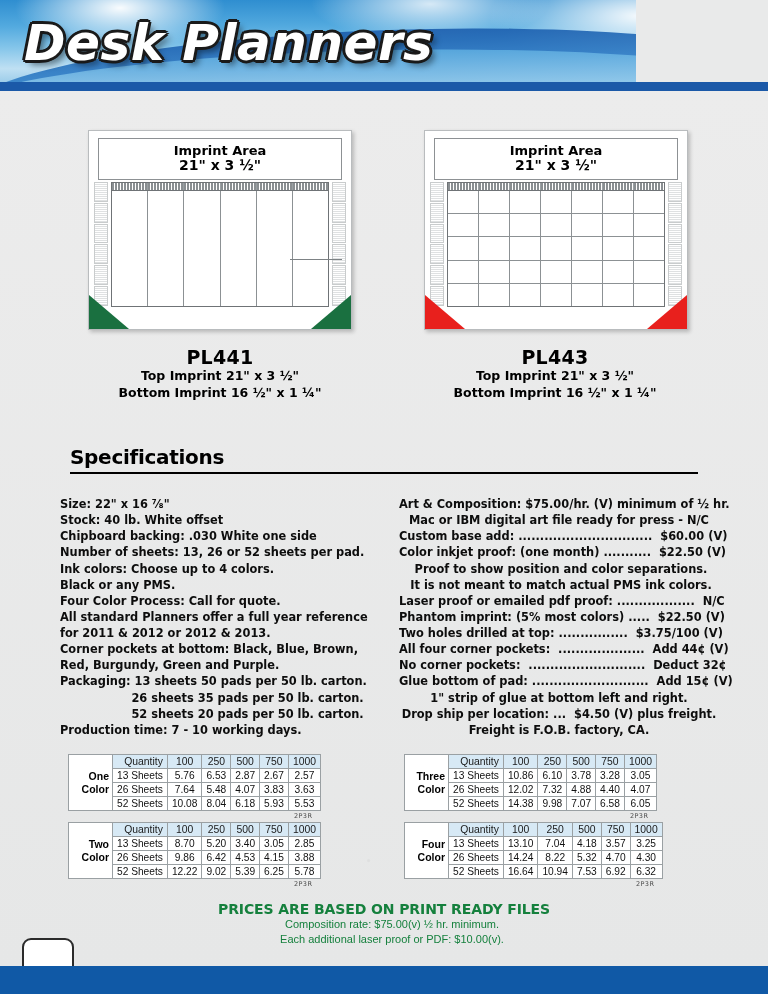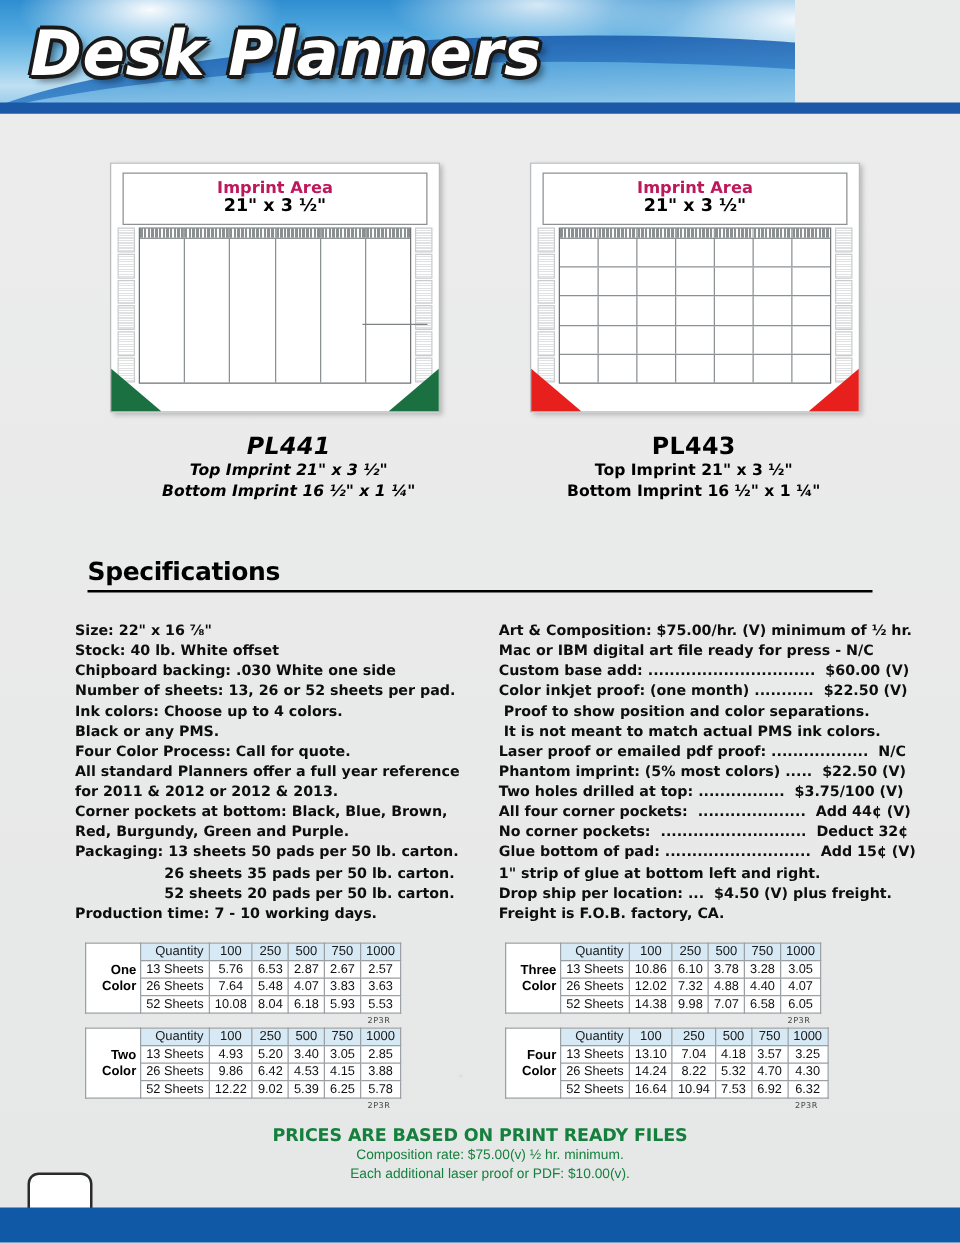--- a/index.html
+++ b/index.html
@@ -57,21 +57,21 @@
   
   .product{position:absolute;background:#ffffff;border:1px solid #b9bcbe;box-shadow:2px 2px 4px rgba(0,0,0,.22);}
   .pl441{left:88px;top:130px;width:262px;height:198px;}
   .pl443{left:424px;top:130px;width:262px;height:198px;}
   .imprint-box{
     position:absolute;left:9px;top:7px;right:9px;height:40px;
     border:1px solid #8d9194;background:#fff;
     display:flex;flex-direction:column;align-items:center;justify-content:center;
     line-height:1.12;
   }
-  .imprint-l1{font-size:13px;font-weight:bold;color:#be185d;font-family:"DejaVu Sans",sans-serif;}
+  .imprint-l1{font-size:13px;font-weight:bold;color:#000000;font-family:"DejaVu Sans",sans-serif;}
   .imprint-l2{font-size:14px;font-weight:bold;color:#000;font-family:"DejaVu Sans",sans-serif;}
   .grid-wrap{position:absolute;left:5px;top:51px;right:5px;bottom:22px;display:flex;}
   .mini-col{width:14px;display:flex;flex-direction:column;}
   .mini-cal{flex:1;border:1px solid #c9cccd;margin:0 0 1px 0;background:
       repeating-linear-gradient(180deg,#fff 0 1px,#dfe1e2 1px 2px);}
   .day-grid{flex:1;margin:0 3px;border:1px solid #6f7376;display:flex;flex-direction:column;background:#fff;}
   .day-head{display:flex;height:7px;border-bottom:1px solid #6f7376;}
   .day-head div{flex:1;border-right:1px solid #9aa0a3;background:
       repeating-linear-gradient(90deg,#8a8f92 0 2px,#fff 2px 3px);}
   .day-head div:last-child{border-right:none;}
@@ -82,34 +82,34 @@
   .month-body .row{flex:1;display:flex;border-bottom:1px solid #8c9194;}
   .month-body .row:last-child{border-bottom:none;}
   .month-body .cell{flex:1;border-right:1px solid #8c9194;}
   .month-body .cell:last-child{border-right:none;}
   .note-line{position:absolute;right:4px;top:55%;width:52px;height:8px;border-bottom:1px solid #7d8285;}
   .pocket{position:absolute;bottom:0;width:0;height:0;}
   .pocket-l{left:0;border-bottom:34px solid;border-right:40px solid transparent;}
   .pocket-r{right:0;border-bottom:34px solid;border-left:40px solid transparent;}
   
   .caption{position:absolute;width:300px;text-align:center;color:#000;font-family:"DejaVu Sans",sans-serif;}
-  .cap441{left:81px;top:346px;font-style:italic;}
+  .cap441{left:70px;top:346px;}
   .cap443{left:405px;top:346px;}
   .cap-sku{font-size:19px;font-weight:bold;letter-spacing:.3px;}
   .cap-line{font-size:12.5px;font-weight:bold;line-height:1.32;}
   
   .spec-head{
     position:absolute;left:70px;top:445px;
     font-size:20px;font-weight:bold;color:#000;
     font-family:"DejaVu Sans",sans-serif;letter-spacing:-.3px;
   }
   .spec-rule{position:absolute;left:70px;top:472px;width:628px;height:2px;background:#000;}
   .spec-col{position:absolute;font-size:11.4px;font-weight:bold;color:#0d0d0d;line-height:1.415;font-family:"DejaVu Sans",sans-serif;white-space:pre;}
   .spec-left{left:60px;top:496px;width:340px;}
-  .spec-right{left:399px;top:496px;width:320px;}
+  .spec-right{left:399px;top:496px;width:320px;text-align:center;}
   
   .ptable{position:absolute;display:flex;align-items:stretch;}
   .pt1{left:68px;top:754px;}
   .pt2{left:68px;top:822px;}
   .pt3{left:404px;top:754px;}
   .pt4{left:404px;top:822px;}
   .pt-label{
     width:39px;display:flex;flex-direction:column;justify-content:center;align-items:flex-end;
     font-size:10.5px;font-weight:bold;color:#000;line-height:1.18;
     padding-right:3px;box-sizing:border-box;background:#fff;
@@ -376,21 +376,21 @@
           <th>100</th>
           <th>250</th>
           <th>500</th>
           <th>750</th>
           <th>1000</th>
         </tr>
       </thead>
       <tbody>
         <tr>
           <td class="qty">13 Sheets</td>
-          <td>4.93</td>
+          <td>8.70</td>
           <td>5.20</td>
           <td>3.40</td>
           <td>3.05</td>
           <td>2.85</td>
         </tr>
         <tr>
           <td class="qty">26 Sheets</td>
           <td>9.86</td>
           <td>6.42</td>
           <td>4.53</td>

